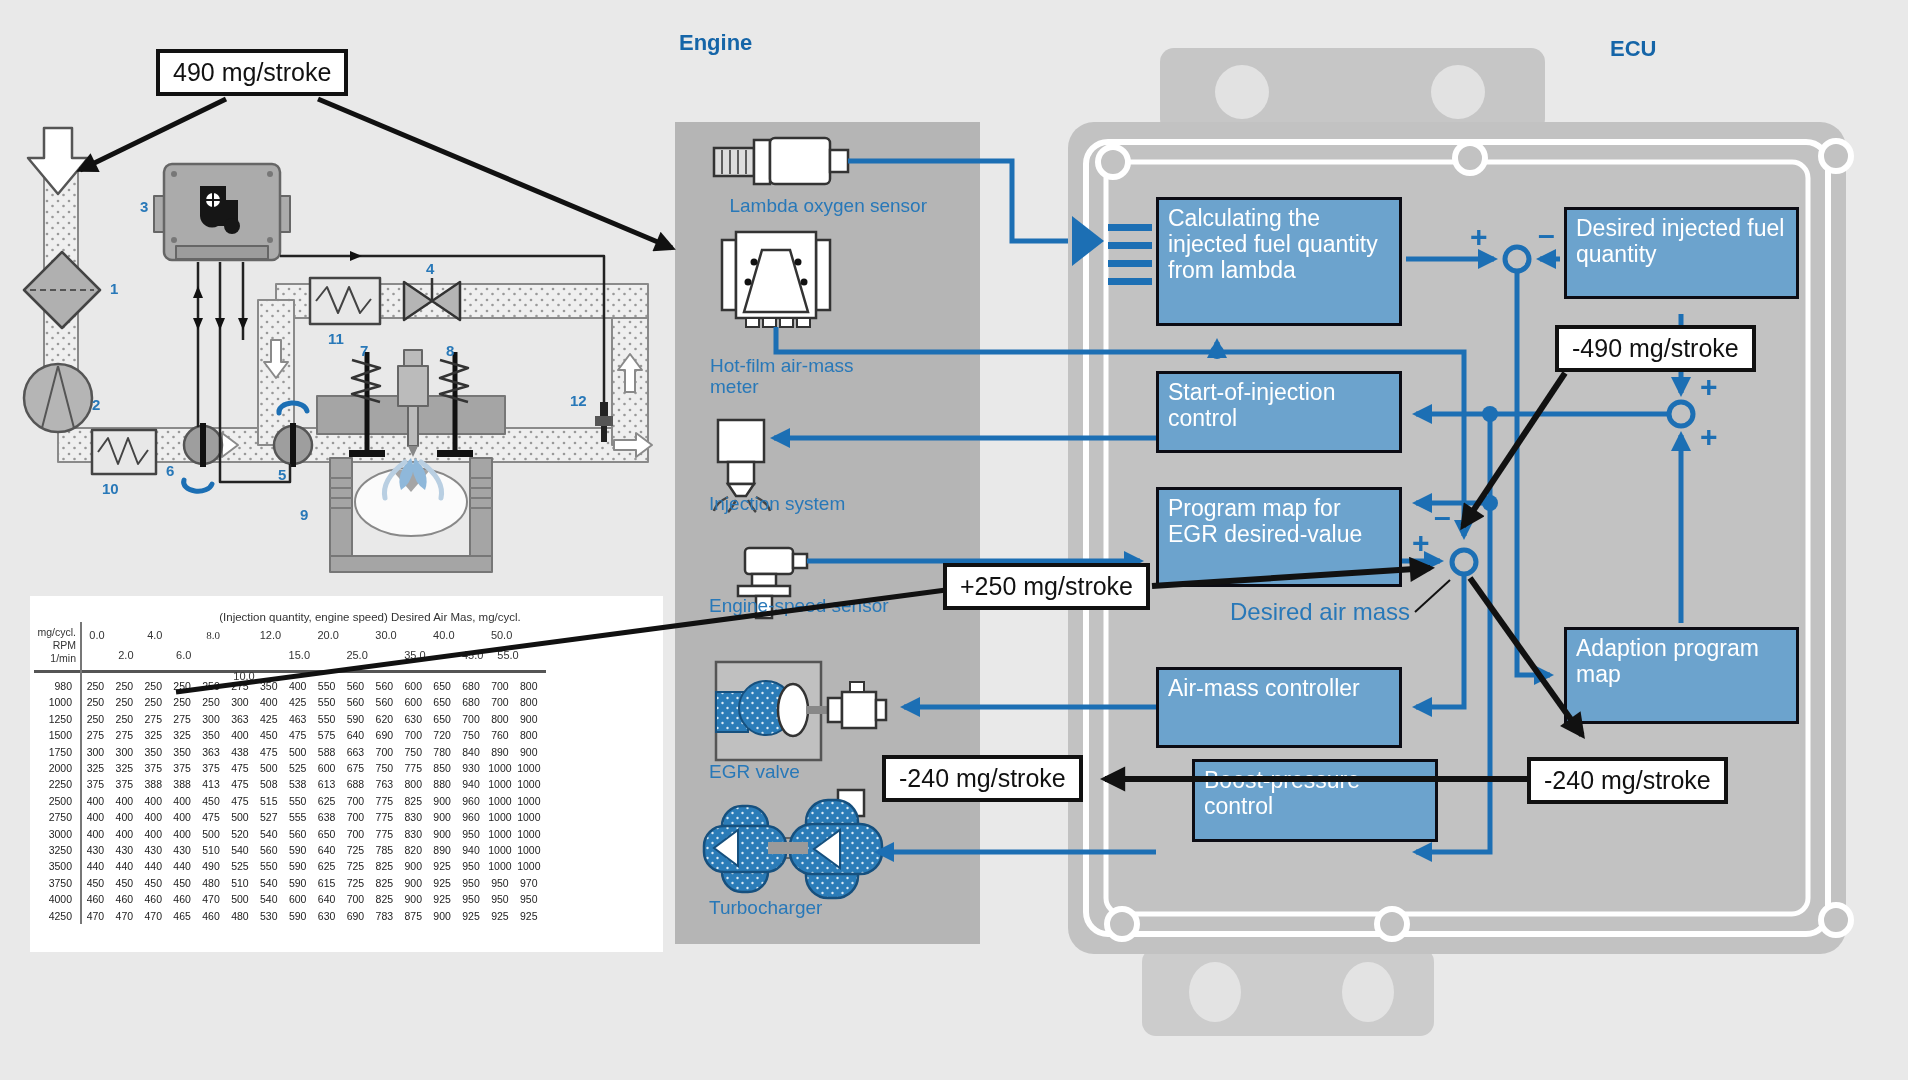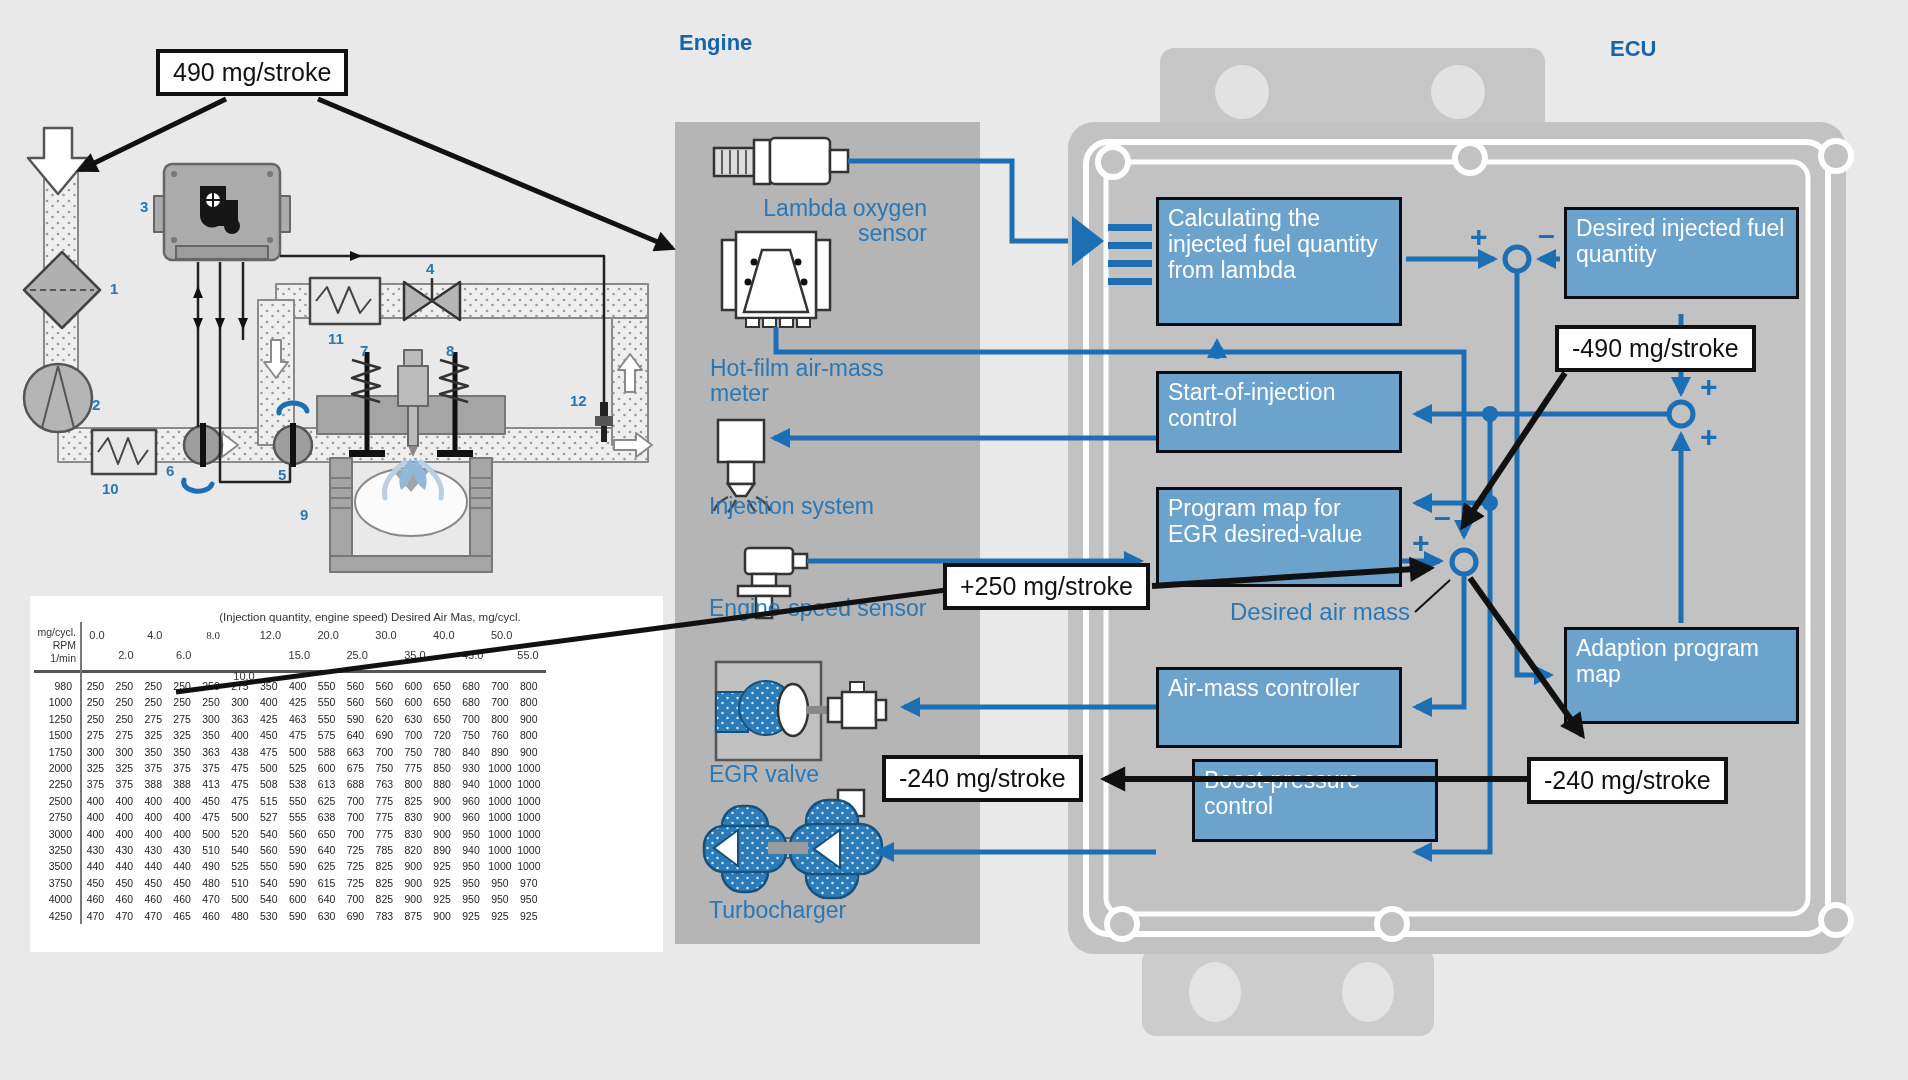--- a/index.html
+++ b/index.html
@@ -2,21 +2,21 @@
 <html><head>
 <meta charset="utf-8">
 <style>
   html,body{margin:0;padding:0;background:#e9e9e9;}
   #stage{position:relative;width:1908px;height:1080px;overflow:hidden;background:#e9e9e9;
          font-family:"Liberation Sans", sans-serif;}
   svg{position:absolute;left:0;top:0;}
   #base{z-index:1;}
   #overlay{z-index:20;pointer-events:none;}
   .title{position:absolute;z-index:8;font-size:22px;font-weight:bold;color:#1565a8;}
-  .elabel{position:absolute;z-index:8;font-size:23px;line-height:1.08;color:#2878b8;}
+  .elabel{position:absolute;z-index:8;font-size:19px;line-height:1.08;color:#2878b8;}
   .ebox{position:absolute;z-index:8;background:#6ca3cd;border:3px solid #0c0c14;color:#ffffff;
         font-size:23px;line-height:1.12;padding:6px 9px;box-sizing:border-box;}
   .callout{position:absolute;z-index:30;background:#ffffff;border:4px solid #111111;color:#111111;
            font-size:25px;padding:5px 13px;white-space:nowrap;box-sizing:border-box;}
   .sign{position:absolute;z-index:12;color:#1c6fb4;font-size:30px;font-weight:bold;line-height:1;}
   .num{position:absolute;z-index:8;color:#2878b8;font-size:15px;font-weight:bold;}
   .airmass{position:absolute;z-index:8;color:#2878b8;font-size:24px;}
   
   #tablewrap{position:absolute;left:30px;top:596px;width:633px;height:356px;background:#ffffff;
              z-index:5;color:#222;}
@@ -337,21 +337,21 @@
         <div class="tbl-h" style="left: 214px; top: 53px; margin-top: 21px;">10.0</div>
         <div class="tbl-h" style="left: 240.4px; top: 33px;">12.0</div>
         <div class="tbl-h" style="left: 269.3px; top: 53px;">15.0</div>
         <div class="tbl-h" style="left: 298.2px; top: 33px;">20.0</div>
         <div class="tbl-h" style="left: 327.1px; top: 53px;">25.0</div>
         <div class="tbl-h" style="left: 356px; top: 33px;">30.0</div>
         <div class="tbl-h" style="left: 384.9px; top: 53px;">35.0</div>
         <div class="tbl-h" style="left: 413.8px; top: 33px;">40.0</div>
         <div class="tbl-h" style="left: 442.7px; top: 53px;">45.0</div>
         <div class="tbl-h" style="left: 471.6px; top: 33px;">50.0</div>
-        <div class="tbl-h" style="left: 498px; top: 53px;">55.0</div>
+        <div class="tbl-h" style="left: 478px; top: 53px;">55.0</div>
       </div>
   <div id="tbl-rows">
         <div class="tbl-row" style="top: 82px;">
           <div class="tbl-rpm">980</div>
           <div class="tbl-cell first">250</div>
           <div class="tbl-cell">250</div>
           <div class="tbl-cell">250</div>
           <div class="tbl-cell">250</div>
           <div class="tbl-cell">250</div>
           <div class="tbl-cell">275</div>

